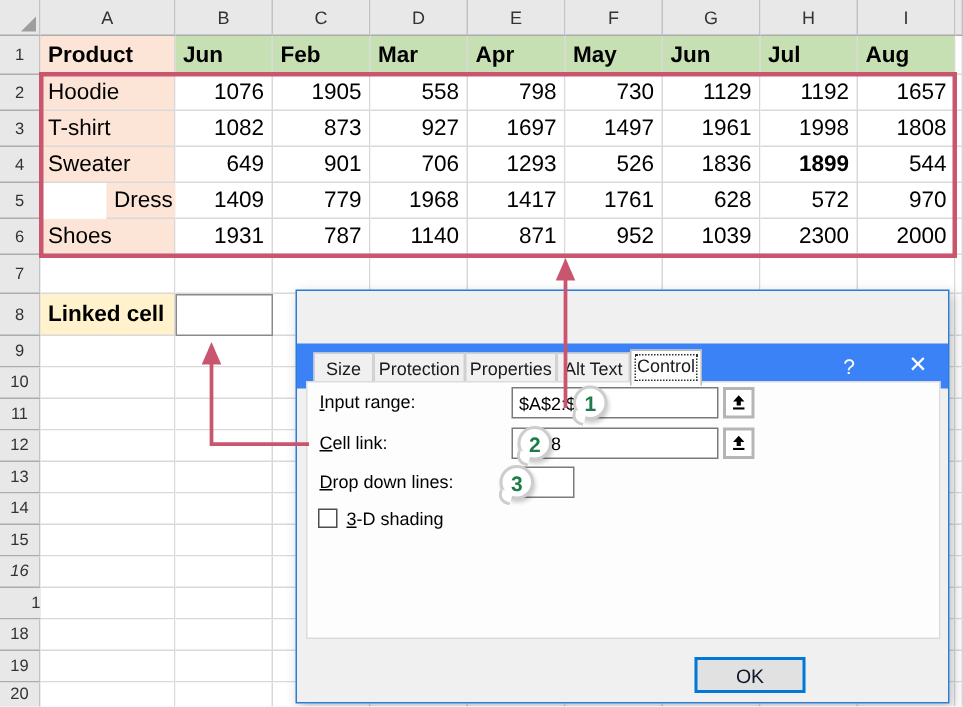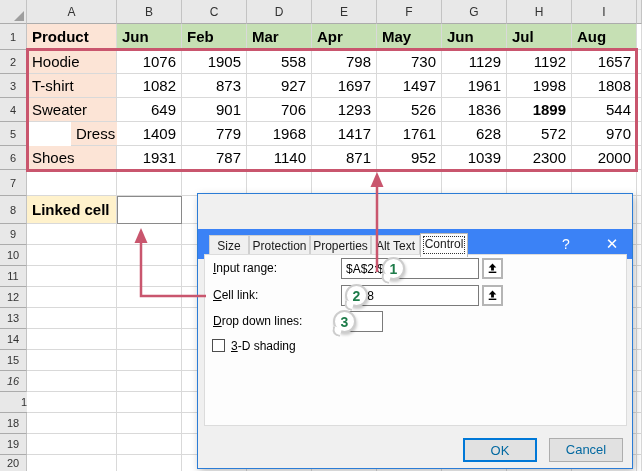--- a/index.html
+++ b/index.html
@@ -50,21 +50,21 @@
   .accel{text-decoration:underline;}
   .fld{position:absolute;box-sizing:border-box;height:21px;border:1px solid #7a7a7a;
        background:#fff;font-size:12px;font-family:"Liberation Sans",sans-serif;
        padding:0 0 0 4px;color:#000;}
   .rangebtn{position:absolute;box-sizing:border-box;width:21px;height:21px;background:#fff;
             border:2px solid #B5B5B5;display:flex;align-items:center;justify-content:center;}
   .checkbox{position:absolute;width:13px;height:13px;box-sizing:border-box;background:#fff;
             border:1px solid #4d4d4d;}
 
   .btn{position:absolute;width:74px;height:24px;box-sizing:border-box;background:#E1E1E1;
-       font-size:13px;color:#0369a1;text-align:center;line-height:21px;}
+       font-size:13px;color:#0f172a;text-align:center;line-height:21px;}
   .btn-ok{left:265px;top:244px;border:2px solid #0078D7;}
   .btn-cancel{left:351px;top:244px;border:1px solid #ADADAD;line-height:22px;}
 
   
   .arrows{position:absolute;left:0;top:0;z-index:8;pointer-events:none;}
   .badge{position:absolute;width:23px;height:23px;border-radius:50%;background:#fff;
          border:2px solid #CDCDCD;box-sizing:border-box;z-index:9;
          box-shadow:1px 2px 3px rgba(0,0,0,.2);
          display:flex;align-items:center;justify-content:center;
          color:#1E7C4A;font-weight:bold;font-size:14px;}
@@ -350,21 +350,20 @@
       </svg>
     </div>
 
     <div class="fldlabel" style="left:15px;top:120px;"><span class="accel">D</span><span>rop down lines:</span></div>
     <input class="fld" style="left: 143px; top: 117px; width: 42px;" value="5">
 
     <div class="checkbox" style="left:14px;top:145px;"></div>
     <div class="fldlabel" style="left:33px;top:145px;"><span class="accel">3</span><span>-D shading</span></div>
 
     <div class="btn btn-ok">OK</div>
-    <div class="btn btn-cancel">Cancel</div>
   </div>
 
   <svg class="arrows" width="642" height="471" viewBox="0 0 642 471">
     <g stroke="#C9566E" fill="#C9566E">
       <line x1="377" y1="272" x2="377" y2="186" stroke-width="2.5"></line>
       <path d="M377 172 L370.5 187 L383.5 187 Z" stroke="none"></path>
     </g>
     <g stroke="#C9566E" fill="#C9566E">
       <path d="M206 296 H141 V242" fill="none" stroke-width="2.5"></path>
       <path d="M141 228 L134.5 243 L147.5 243 Z" stroke="none"></path>

